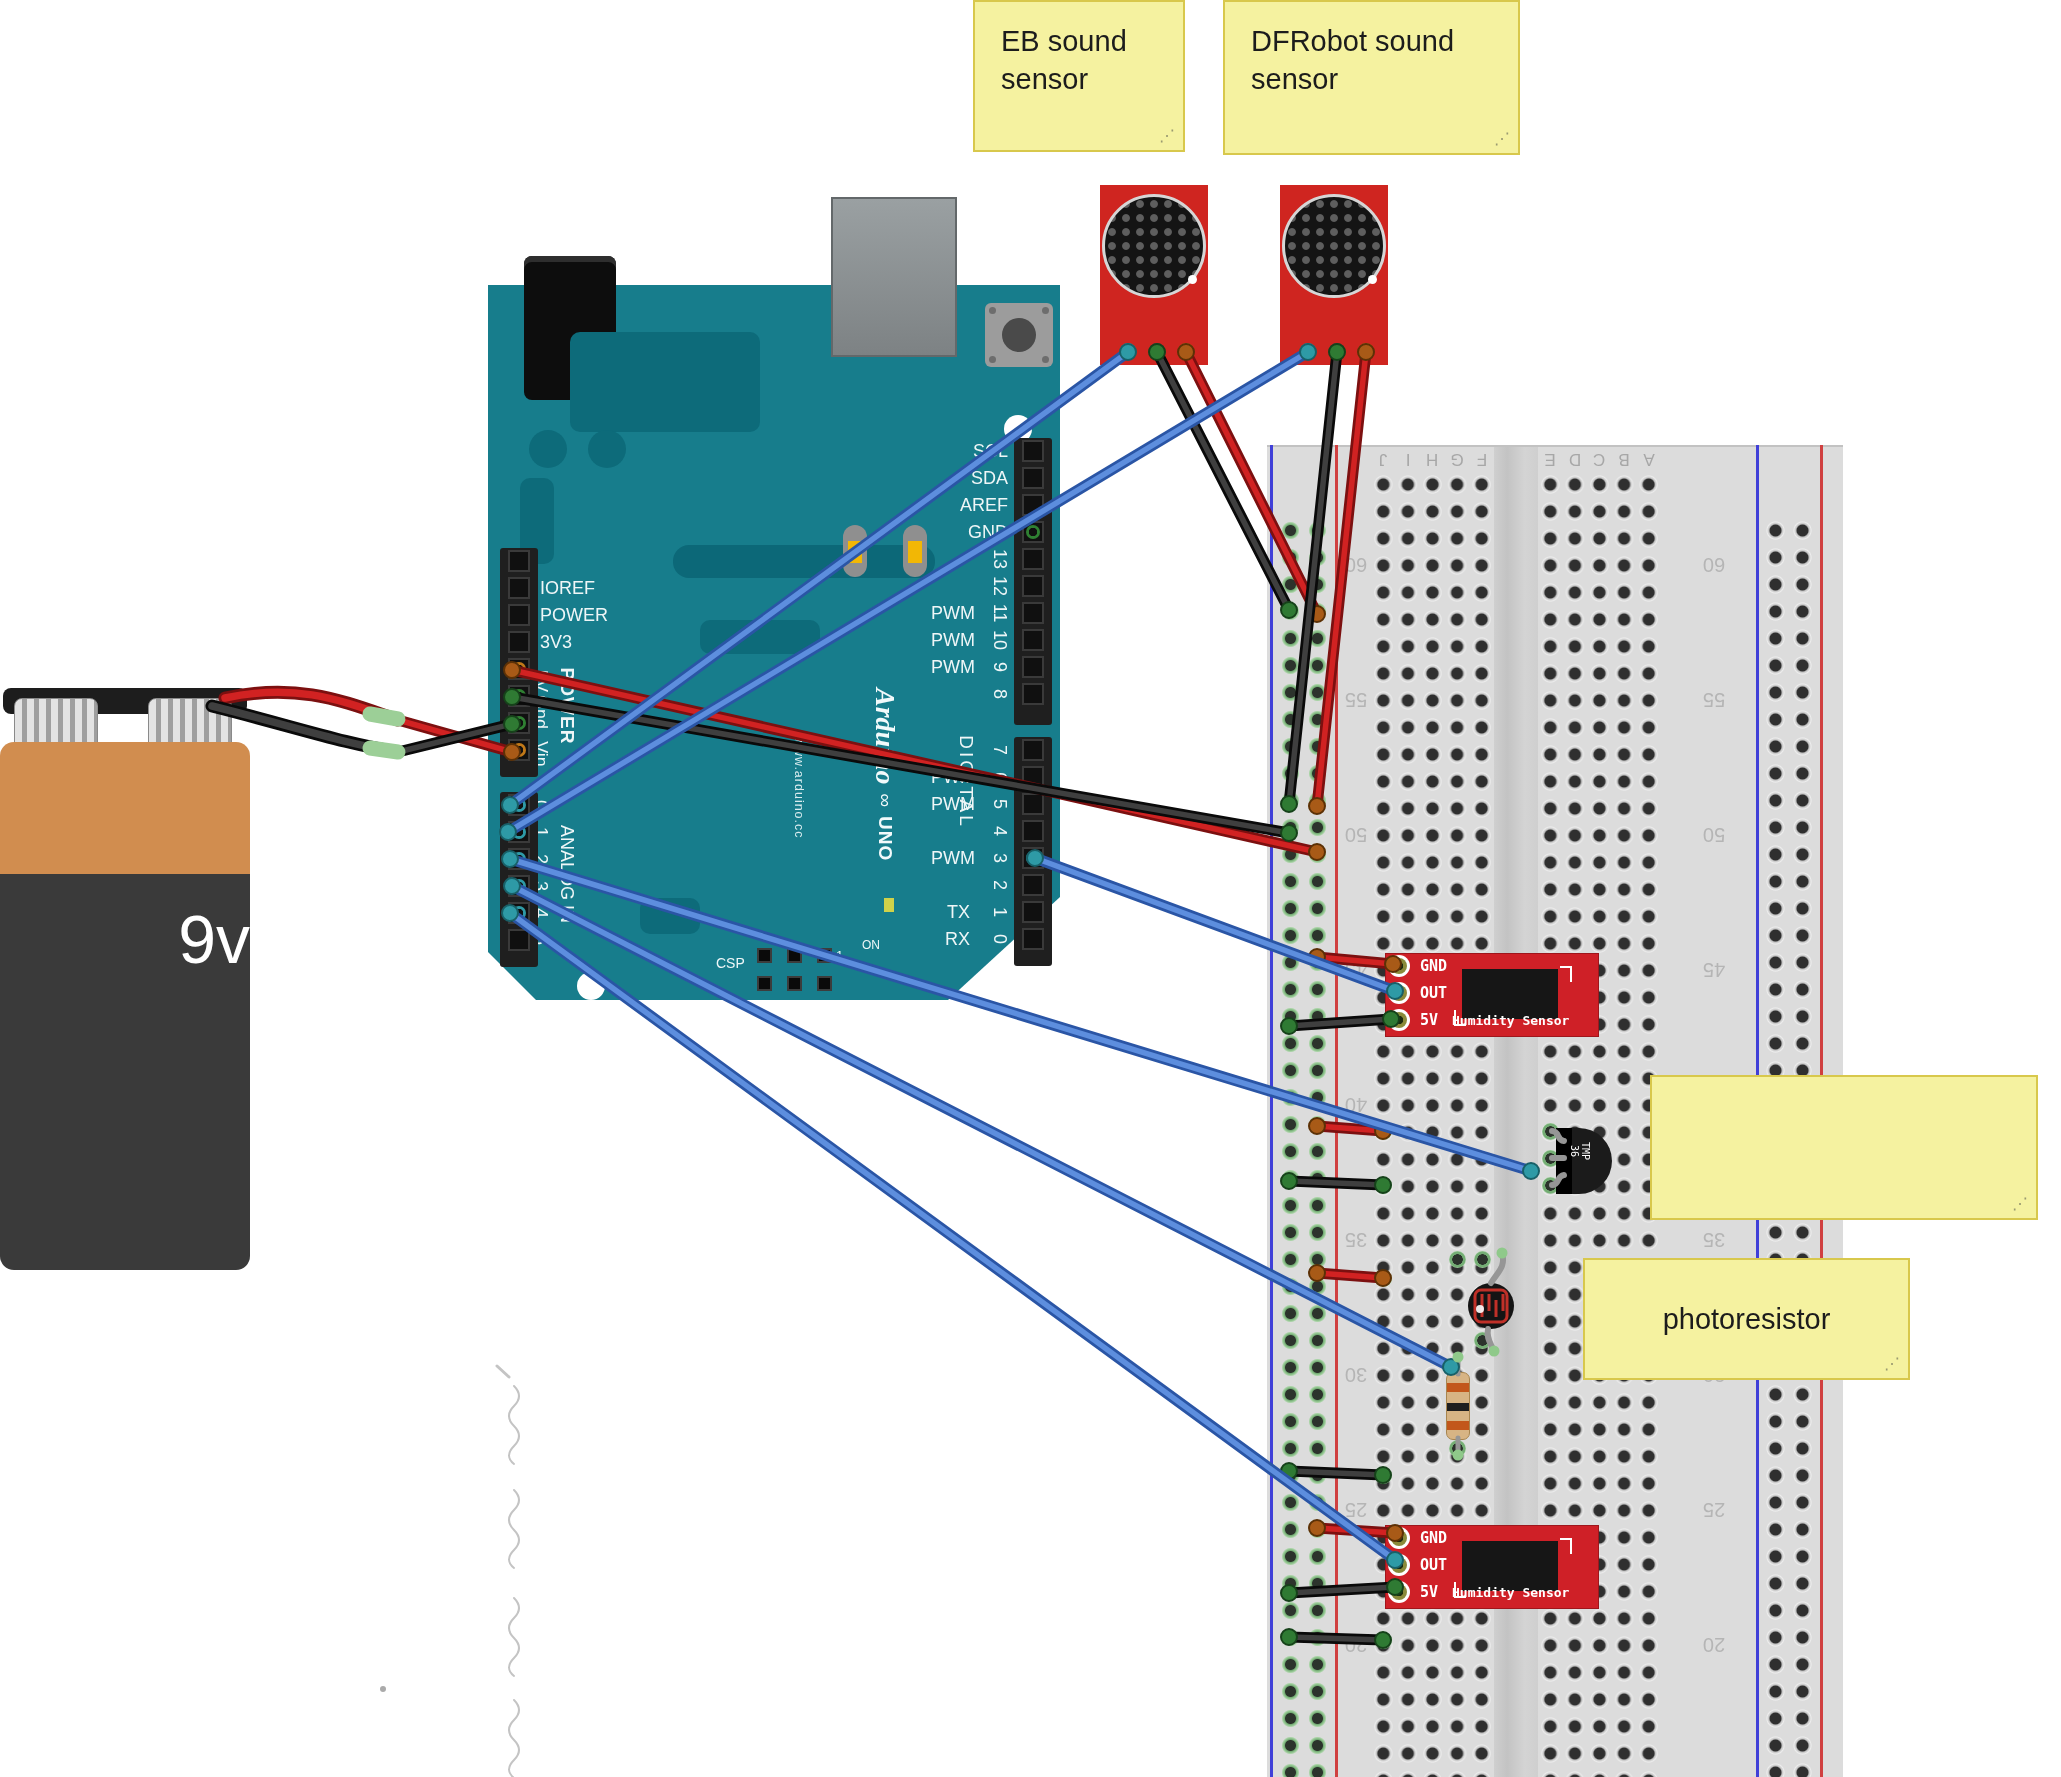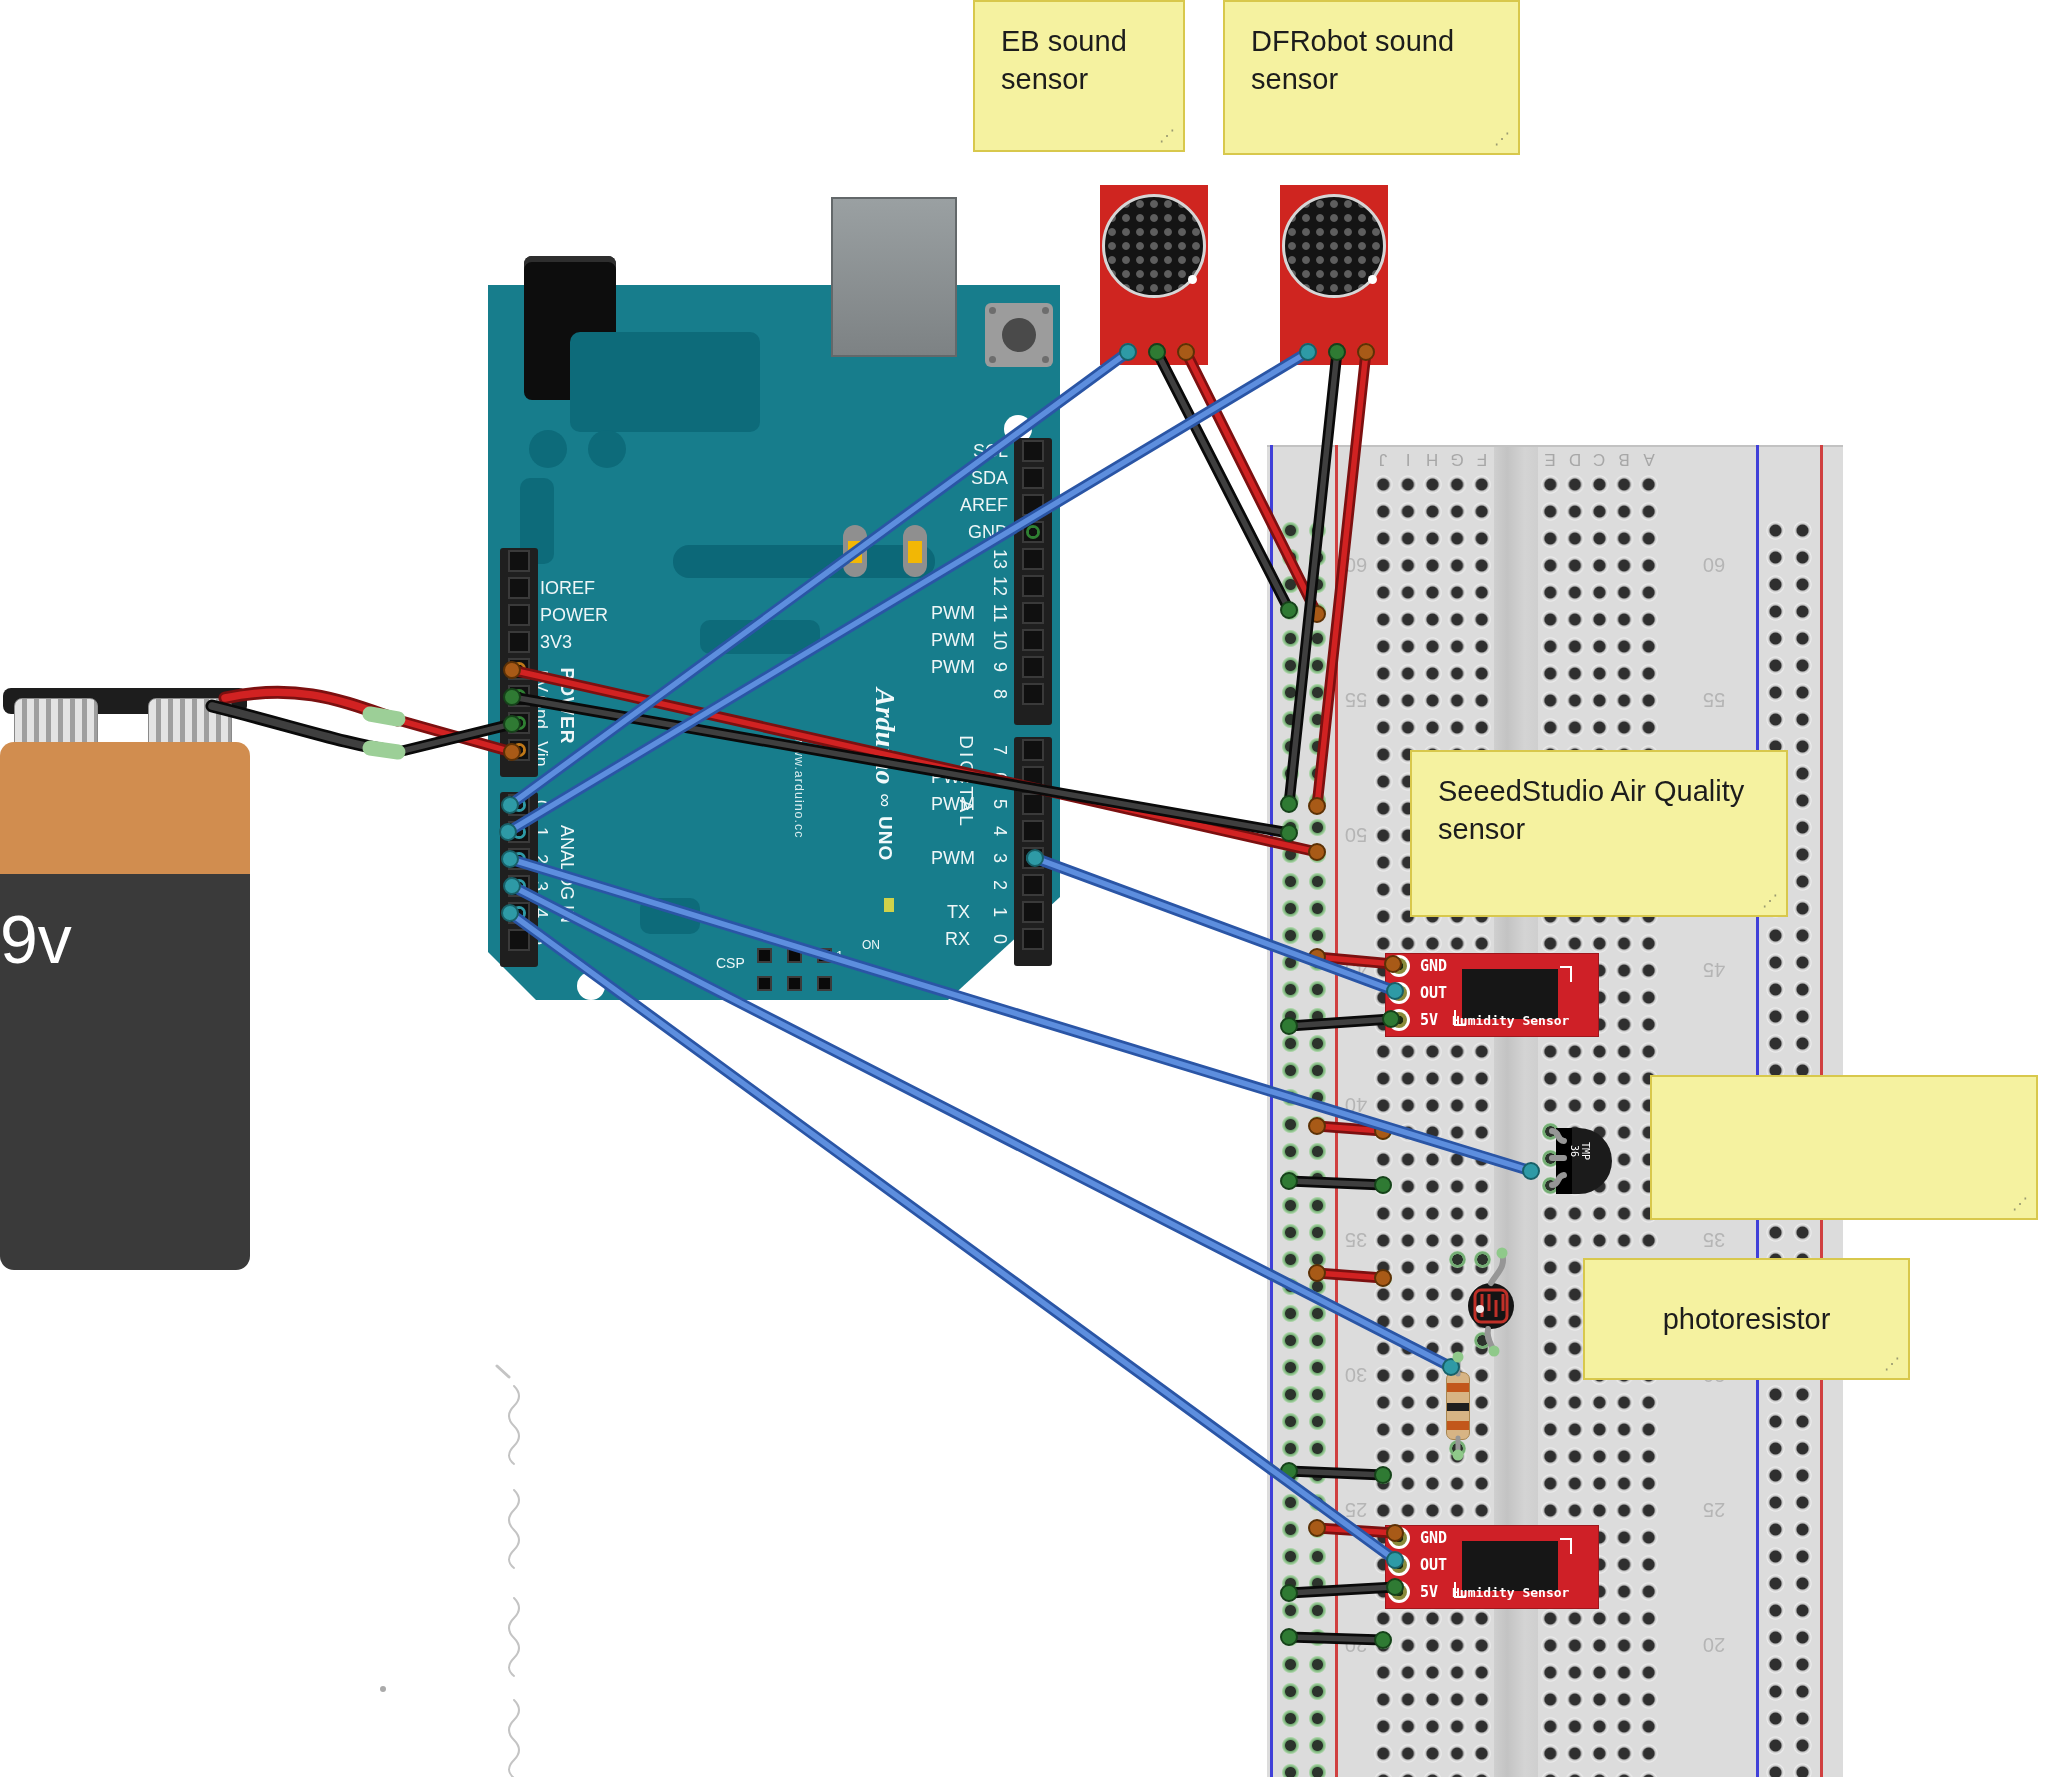--- a/index.html
+++ b/index.html
@@ -11,21 +11,21 @@
   .note .grip{position:absolute;right:8px;bottom:4px;color:#9a9a70;font-size:16px;}
   .note .grip::after{content:"⋰";}
 
   
   .bat-cap{position:absolute;left:3px;top:688px;width:244px;height:26px;background:#1d1d1d;border-radius:8px;}
   .bat-term{position:absolute;top:698px;width:82px;height:48px;border-radius:8px 8px 4px 4px;
             background:repeating-linear-gradient(90deg,#e3e3e3 0 7px,#9f9f9f 7px 12px);
             border:1px solid #8a8a8a;}
   .bat-orange{position:absolute;left:0;top:742px;width:250px;height:134px;background:#d18d4f;border-radius:14px 14px 0 0;}
   .bat-dark{position:absolute;left:0;top:874px;width:250px;height:396px;background:#3a3a3a;border-radius:0 0 14px 14px;}
-  .bat-label{position:absolute;left:0;top:900px;width:250px;text-align:left;color:#fff;font-size:68px;font-weight:500;}
+  .bat-label{position:absolute;left:0;top:900px;width:250px;text-align:right;color:#fff;font-size:68px;font-weight:500;}
 
   
   #ard-board{position:absolute;left:488px;top:285px;width:572px;height:715px;background:#177d8c;
      clip-path:polygon(0 0,100% 0,100% 612px,460px 715px,48px 715px,0 667px);}
   .deco{position:absolute;background:#0d6b7a;border-radius:10px;}
   .usb{position:absolute;left:831px;top:197px;width:126px;height:160px;background:linear-gradient(180deg,#9aa0a2,#7d8284);border:2px solid #63686a;box-sizing:border-box;}
   .jack{position:absolute;left:524px;top:256px;width:92px;height:144px;background:#0d0d0d;border-radius:8px;box-shadow:inset 0 6px 0 #2e2e2e;}
   .rstbtn{position:absolute;left:985px;top:303px;width:68px;height:64px;background:#9c9c9c;border-radius:6px;}
   .rstbtn .c{position:absolute;left:50%;top:50%;width:34px;height:34px;margin:-17px 0 0 -17px;border-radius:50%;background:#4a4a4a;}
   .rstbtn .d{position:absolute;width:7px;height:7px;border-radius:50%;background:#6d6d6d;}
@@ -492,24 +492,20 @@
       <circle cx="383" cy="1689" r="3" fill="#aaaaaa"></circle>
     </svg>
     <div class="note" style="left:973px;top:0;width:212px;height:152px;">
     <span>EB sound sensor</span>
     <span class="grip"></span>
   </div>
   <div class="note" style="left:1223px;top:0;width:297px;height:155px;">
     <span>DFRobot sound sensor</span>
     <span class="grip"></span>
   </div>
-  <div class="note" style="left:1410px;top:750px;width:378px;height:167px;">
-    <span>SeeedStudio Air Quality sensor</span>
-    <span class="grip"></span>
-  </div>
   <div class="note" style="left:1650px;top:1075px;width:388px;height:145px;">
     <span class="grip"></span>
   </div>
   <div class="note" style="left:1583px;top:1258px;width:327px;height:122px;display:flex;align-items:center;justify-content:center;">
     <span>photoresistor</span>
     <span class="grip"></span>
   </div>
 </div>
 
 </body></html>

